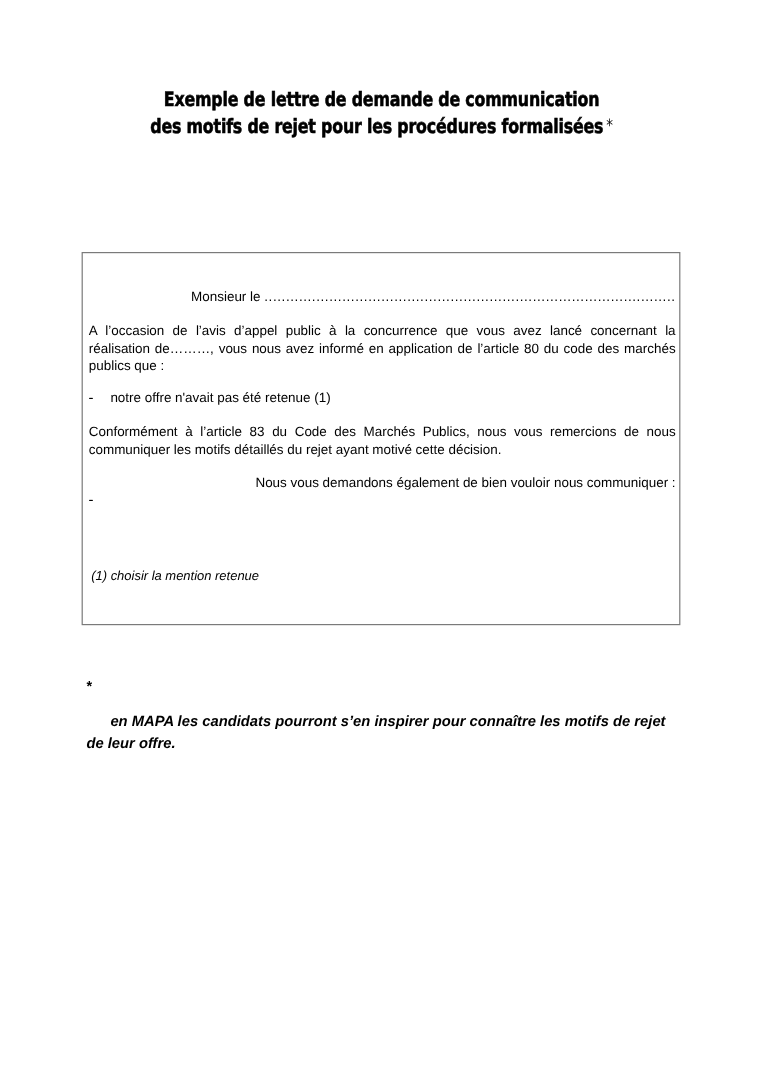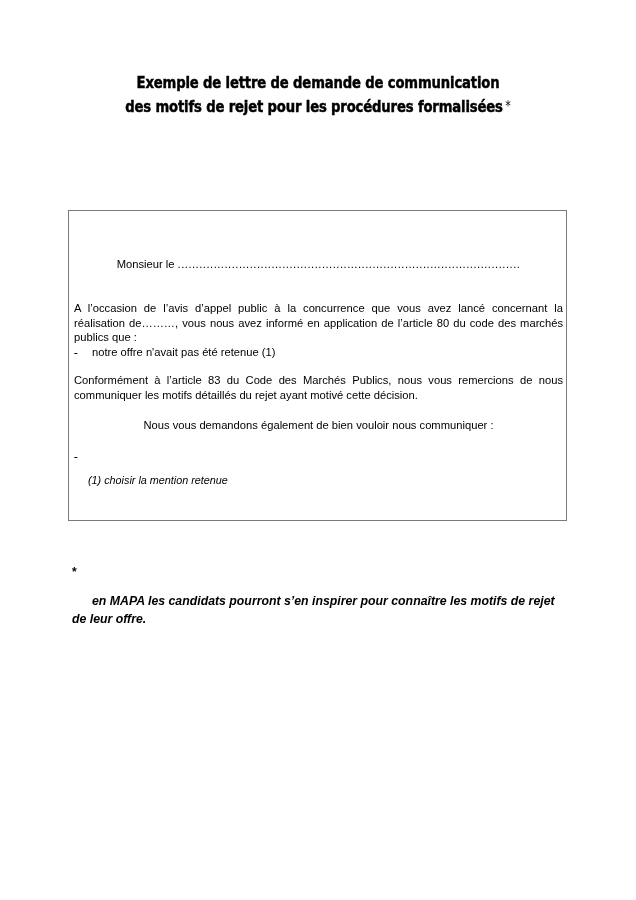--- a/index.html
+++ b/index.html
@@ -64,22 +64,22 @@
     width: 489px;
     font-size: 11.2px;
     line-height: 14.6px;
   }
   .para {
     margin: 0 0 13.5px 0;
     text-align: justify;
     text-justify: inter-word;
   }
   .para-nojust {
-    margin: 16px;
-    text-align: center;
+    margin: 0;
+    text-align: right;
   }
   .dots {
     letter-spacing: 0.5px;
   }
   .dots-gap {
     display: inline-block;
     width: 7px;
   }
   ul.dash-list {
     list-style: none;
@@ -96,21 +96,21 @@
   ul.dash-list li .dash {
     position: absolute;
     left: 0;
     top: 0;
   }
   .block-gap {
     height: 13.5px;
   }
   .footnote {
     position: absolute;
-    left: 19px;
+    left: 7px;
     top: 262px;
     font-size: 10.8px;
     font-style: italic;
     line-height: 14px;
   }
 
   
   .bottom-note {
     position: absolute;
     left: 72px;
@@ -145,21 +145,21 @@
 </div>
 
 <div class="letter-box">
 
   <div class="letter-body">
 
     <p class="para-nojust"><span>Monsieur le </span><span class="dots">...............................................................................................</span></p>
 
     <div class="block-gap"></div>
 
-    <p class="para" style="margin-bottom:0">A l’occasion de l’avis d’appel public à la concurrence que vous avez lancé concernant la réalisation de………, vous nous avez informé en application de l’article 80 du code des marchés publics que :</p>
+    <p class="para" style="margin-bottom:12px">A l’occasion de l’avis d’appel public à la concurrence que vous avez lancé concernant la réalisation de………, vous nous avez informé en application de l’article 80 du code des marchés publics que :</p>
 
     <ul class="dash-list">
       <li><span class="dash">-</span></li>
       <li><span class="dash">-</span><span>notre offre n'avait pas été retenue (1)</span></li>
     </ul>
 
     <p class="para">Conformément à l’article 83 du Code des Marchés Publics, nous vous remercions de nous communiquer les motifs détaillés du rejet ayant motivé cette décision.</p>
 
     <p class="para-nojust">Nous vous demandons également de bien vouloir nous communiquer :</p>
 

